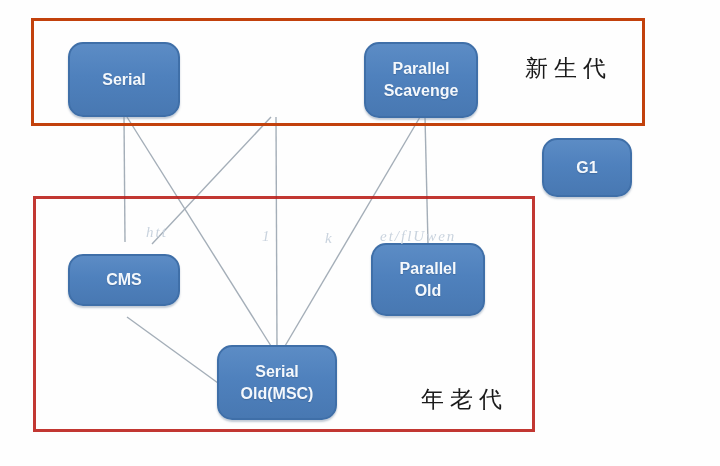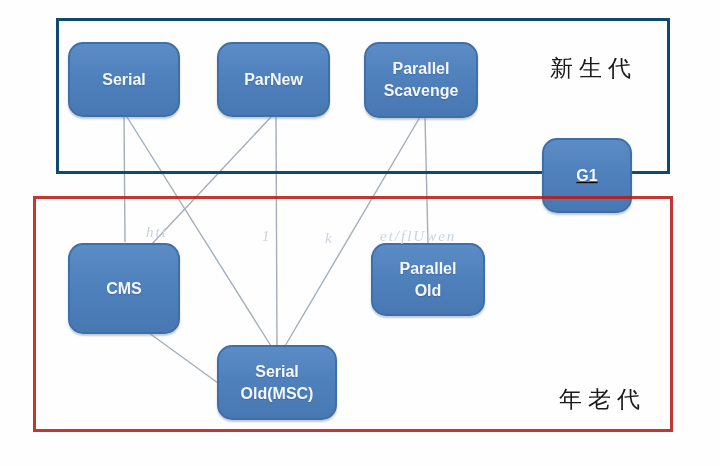--- a/index.html
+++ b/index.html
@@ -26,28 +26,27 @@
     stroke-width: 1.4;
   }
   .region {
     position: absolute;
     box-sizing: border-box;
     background: transparent;
     pointer-events: none;
   }
   .region-young {
     left: 31px; top: 18px;
-    width: 614px; height: 156px;
-    border: 3px solid #0c4a6e;
+    width: 614px; height: 108px;
+    border: 3px solid #c2410c;
     z-index: 2;
-    margin-left: 25px;
   }
   .region-old {
     left: 33px; top: 196px;
-    width: 640px; height: 236px;
+    width: 502px; height: 236px;
     border: 3px solid rgba(186, 27, 22, 0.88);
     z-index: 4;
   }
   .region-label {
     position: absolute;
     color: #1a1a1a;
     font-size: 23px;
     letter-spacing: 6px;
     font-family: "DejaVu Sans", sans-serif;
     white-space: nowrap;
@@ -75,22 +74,22 @@
     color: #f4f8fc;
     font-size: 16px;
     font-weight: 600;
     line-height: 1.35;
     white-space: pre-line;
     text-shadow: 0 1px 1px rgba(40,70,110,0.35);
   }
   .node-serial          { left:  68px; top:  42px; width: 112px; height: 75px; }
   .node-parnew          { left: 217px; top:  42px; width: 113px; height: 75px; }
   .node-parallel-scavenge { left: 364px; top:  42px; width: 114px; height: 76px; }
-  .node-g1              { left: 542px; top: 138px; width:  90px; height: 75px; text-decoration: underline; }
-  .node-cms             { left:  68px; top: 243px; width: 112px; height: 91px; }
+  .node-g1              { left: 542px; top: 138px; width:  90px; height: 59px; }
+  .node-cms             { left:  68px; top: 254px; width: 112px; height: 52px; }
   .node-serial-old      { left: 217px; top: 345px; width: 120px; height: 75px; }
   .node-parallel-old    { left: 371px; top: 243px; width: 114px; height: 73px; }
   .watermark-fragment {
     position: absolute;
     z-index: 5;
     color: #c9d3de;
     font-size: 15px;
     font-style: italic;
     font-family: "Liberation Serif", "DejaVu Serif", serif;
     letter-spacing: 2px;
@@ -122,23 +121,20 @@
   </div>
 
   <div class="region region-old">
     <span class="region-label">年老代</span>
   </div>
 
   <div class="node node-serial">
     <span class="node-label">Serial</span>
   </div>
 
-  <div class="node node-parnew">
-    <span class="node-label">ParNew</span>
-  </div>
 
   <div class="node node-parallel-scavenge">
     <span class="node-label">Parallel
 Scavenge</span>
   </div>
 
   <div class="node node-g1">
     <span class="node-label">G1</span>
   </div>
 

